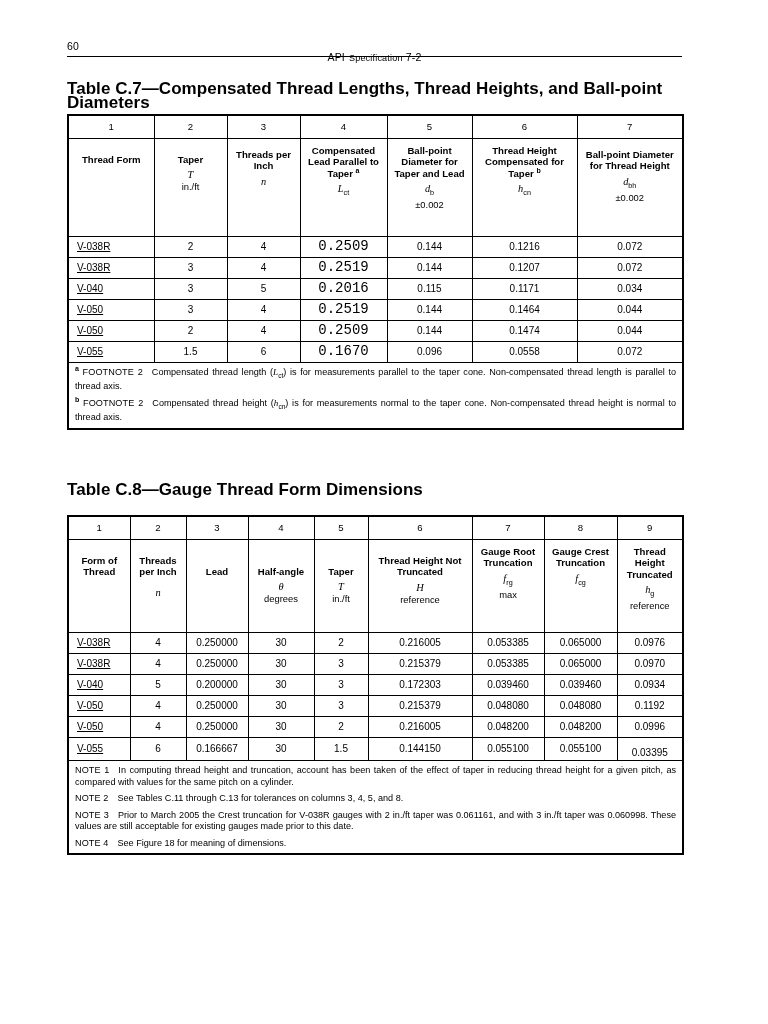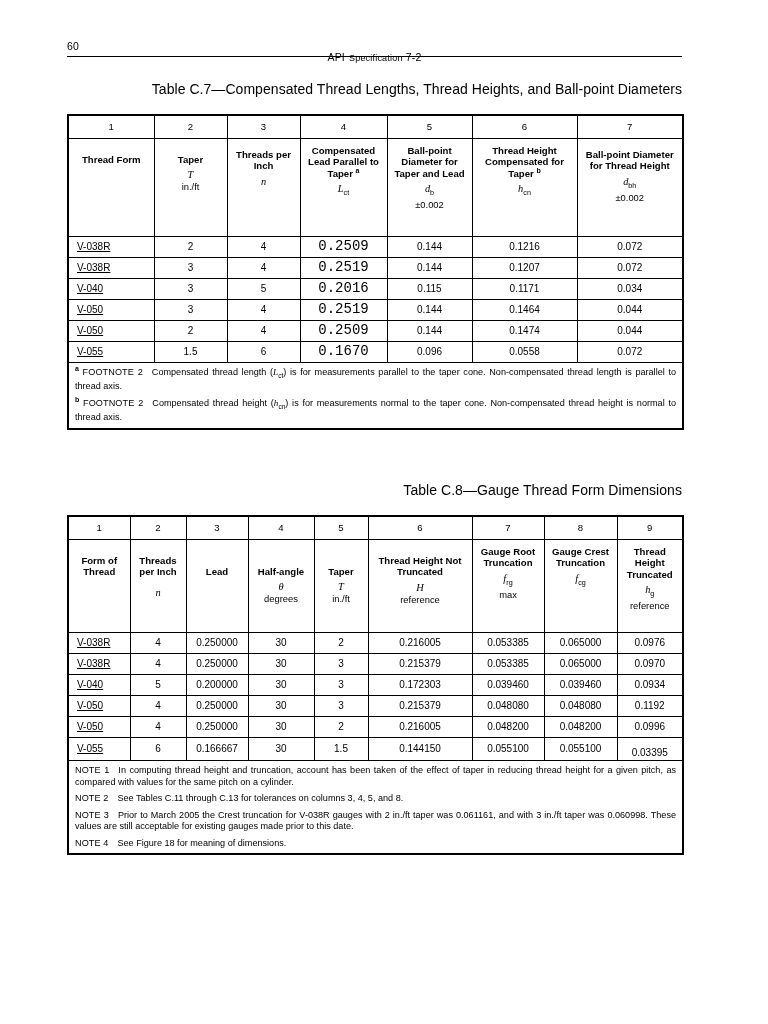--- a/index.html
+++ b/index.html
@@ -62,23 +62,23 @@
     width: 615px;
     height: 1px;
     background: #000;
   }
 
   
   .table-caption {
     position: absolute;
     width: 615px;
     left: 67px;
-    text-align: right;
-    font-size: 14px;
-    font-weight: normal;
+    text-align: left;
+    font-size: 17px;
+    font-weight: bold;
     line-height: 14px;
     letter-spacing: .05px;
   }
   #caption-c7 { top: 82px; }
   #caption-c8 { top: 483px; }
 
   
   .tbl {
     position: absolute;
     left: 67px;

